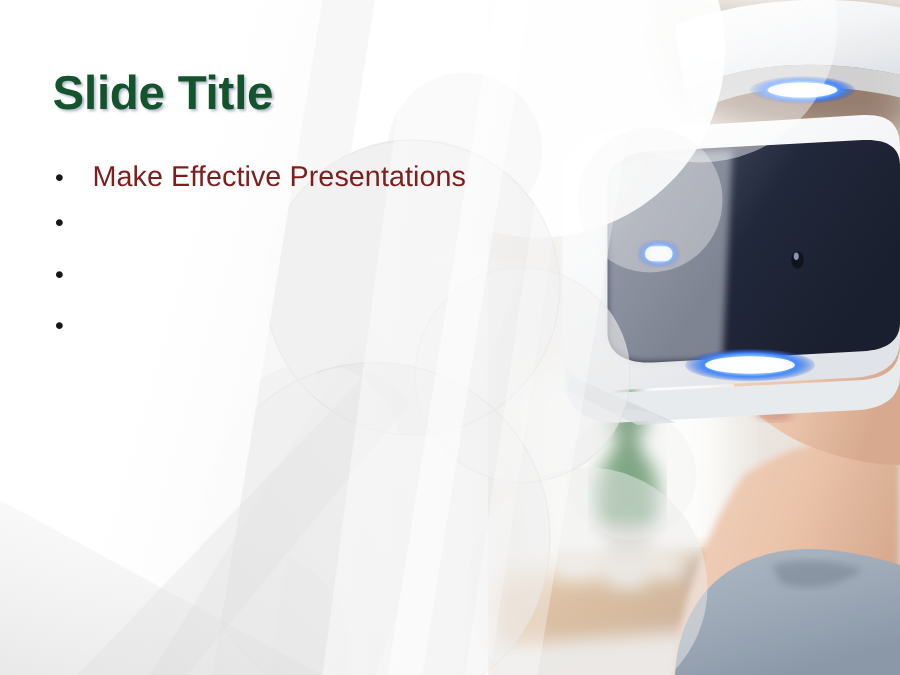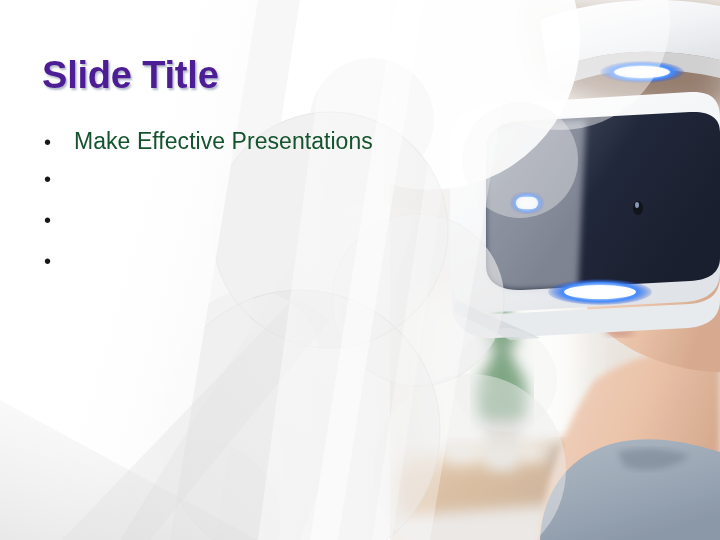--- a/index.html
+++ b/index.html
@@ -56,21 +56,21 @@
     height: 540px;
   }
 
   .slide-title {
     position: absolute;
     left: 42px;
     top: 54px;
     font-size: 38px;
     font-weight: bold;
     letter-spacing: -0.2px;
-    color: #4c1d95;
+    color: #14532d;
     text-shadow: 1.5px 1.5px 2.2px rgba(150,160,180,0.75);
     white-space: nowrap;
     text-align: right;
   }
 
   .bullets {
     position: absolute;
     left: 40px;
     top: 128px;
     width: 420px;
@@ -87,21 +87,21 @@
     width: 30px;
     flex: 0 0 30px;
     font-size: 20px;
     line-height: 1;
     color: #171717;
     text-align: left;
     padding-left: 4px;
   }
   .bullet-text {
     font-size: 23px;
-    color: #14532d;
+    color: #7f1d1d;
     white-space: nowrap;
     letter-spacing: 0.05px;
   }
 </style>
 </head>
 <body>
 
 <div id="slide">
 
   <div class="photo">

